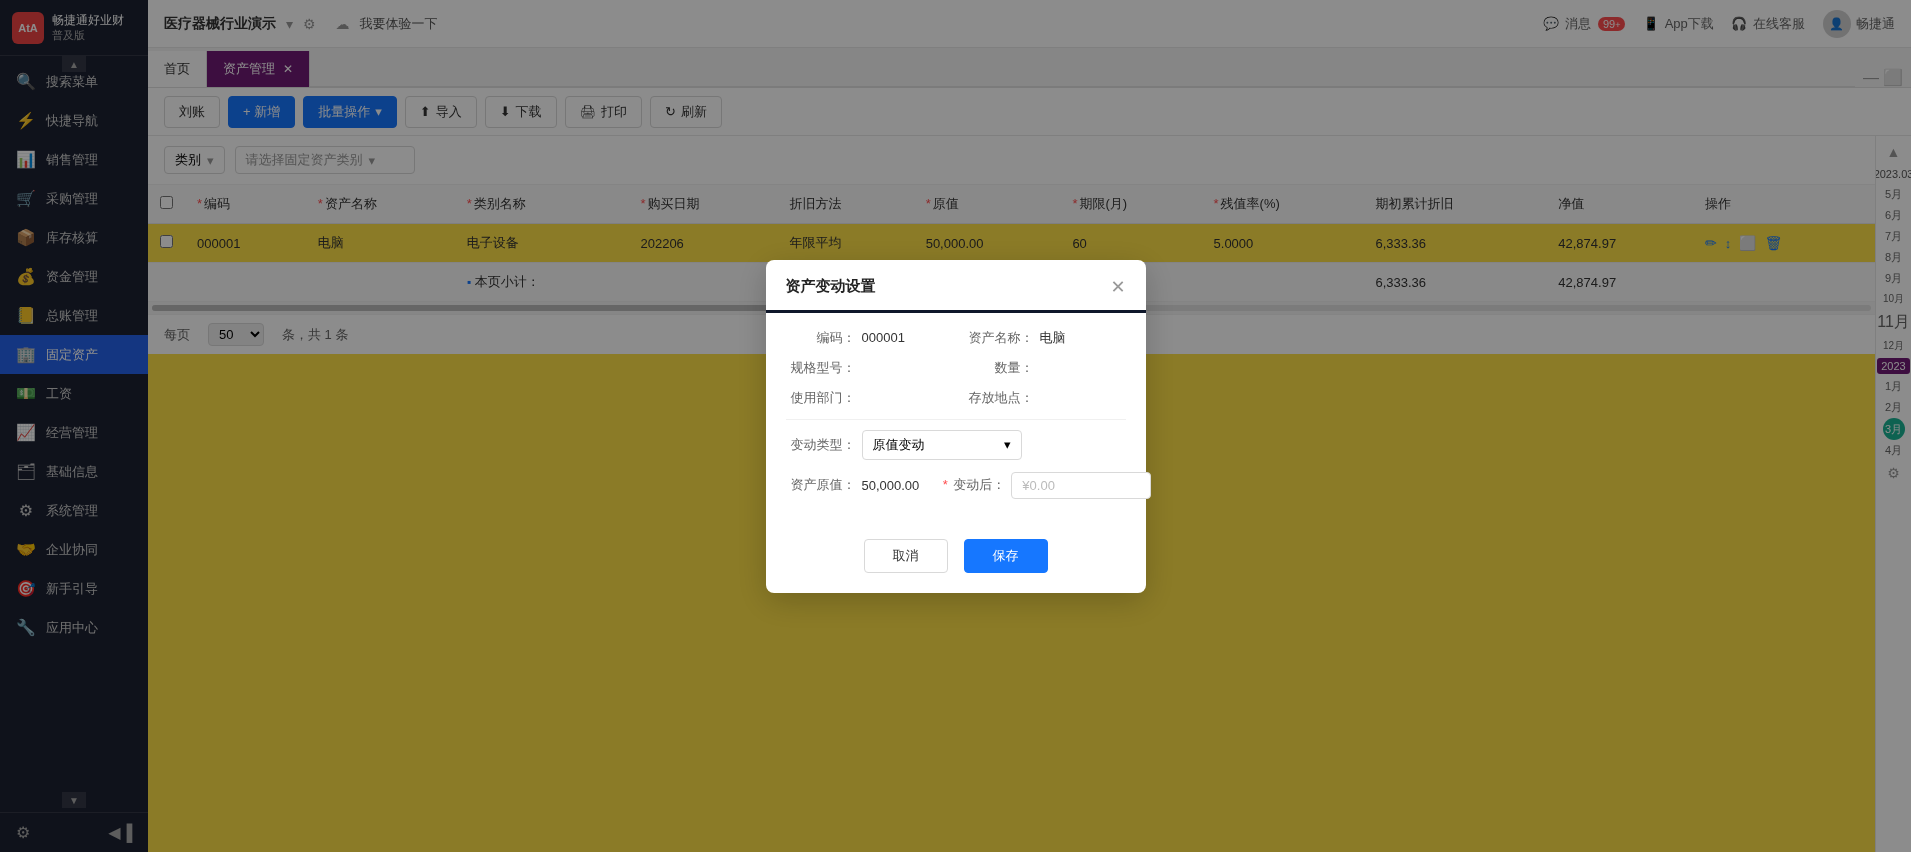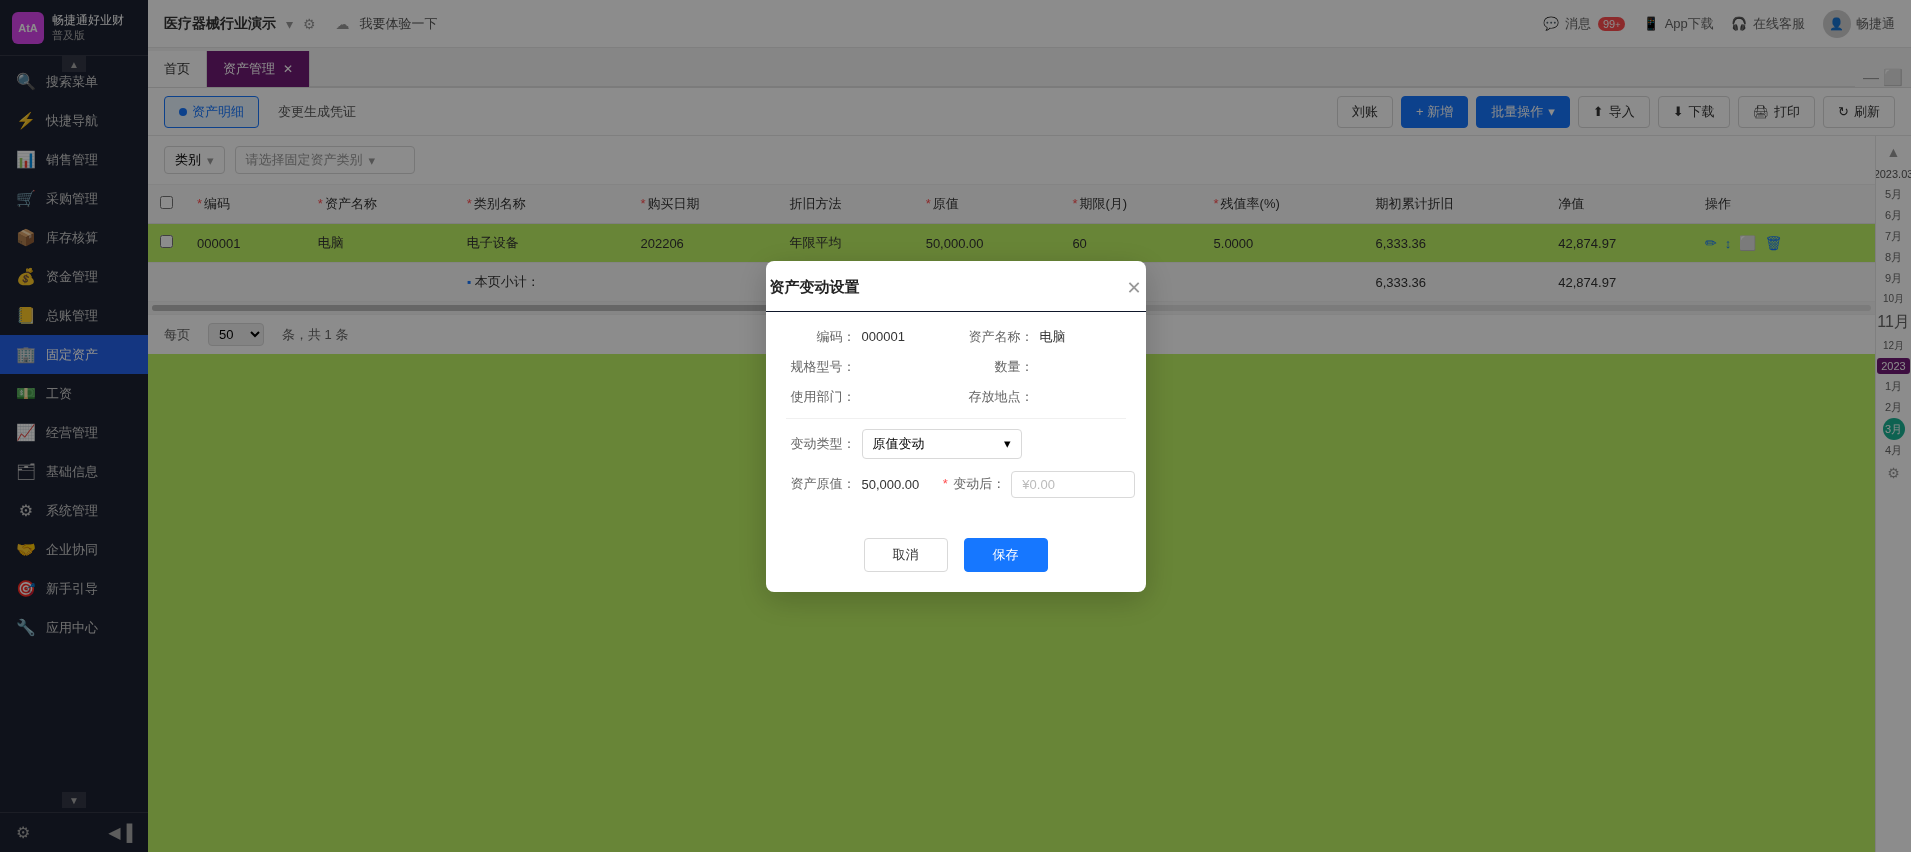--- a/index.html
+++ b/index.html
@@ -10,21 +10,21 @@
       width: 148px; min-width: 148px; height: 852px;
       background: #1d2232;
       display: flex; flex-direction: column;
       color: #fff; position: relative;
     }
     .sidebar-logo {
       display: flex; align-items: center; padding: 10px 12px; height: 56px;
       border-bottom: 1px solid rgba(255,255,255,0.1);
     }
     .logo-icon {
-      width: 32px; height: 32px; background: #d946ef;
+      width: 32px; height: 32px; background: #ef4444;
       border-radius: 6px; display: flex; align-items: center; justify-content: center;
       font-size: 14px; font-weight: bold; color: #fff; margin-right: 8px; flex-shrink: 0;
     }
     .logo-text { font-size: 12px; line-height: 1.4; color: #fff; }
     .logo-sub { font-size: 11px; color: #aaa; }
 
     .sidebar-menu { flex: 1; overflow-y: auto; padding: 6px 0; }
     .sidebar-menu::-webkit-scrollbar { width: 0; }
     .menu-item {
       display: flex; align-items: center; padding: 10px 16px; cursor: pointer;
@@ -105,21 +105,21 @@
     .action-btn {
       display: flex; align-items: center; gap: 5px; padding: 6px 14px;
       border-radius: 4px; cursor: pointer; font-size: 13px; border: 1px solid #d9d9d9;
       background: #fff; color: #333;
     }
     .action-btn.primary { background: #1677ff; color: #fff; border-color: #1677ff; }
     .action-btn.batch { background: #1677ff; color: #fff; border-color: #1677ff; }
 
     
     .table-container {
-      flex: 1; overflow: auto; background: #bef264;
+      flex: 1; overflow: auto; background: #fde047;
       position: relative;
     }
     .filter-bar {
       display: flex; align-items: center; padding: 10px 16px; gap: 10px;
       border-bottom: 1px solid #f0f0f0; background: #fff;
     }
     .filter-select {
       display: flex; align-items: center; border: 1px solid #d9d9d9;
       border-radius: 4px; padding: 4px 10px; font-size: 13px; cursor: pointer; background: #fff;
     }
@@ -183,36 +183,36 @@
       background: rgba(0,0,0,0.45); z-index: 1000;
       display: flex; align-items: center; justify-content: center;
     }
     .dialog {
       background: #fff; border-radius: 8px; width: 380px;
       box-shadow: 0 8px 32px rgba(0,0,0,0.2);
       padding: 0;
     }
     .dialog-header {
       display: flex; align-items: center; justify-content: space-between;
-      padding: 16px 4px 12px;
-      border-bottom: 1px solid #0f172a;
+      padding: 16px 20px 12px;
+      border-bottom: 3px solid #0f172a;
     }
     .dialog-title { font-size: 15px; font-weight: 600; color: #222; }
     .dialog-close { cursor: pointer; color: #999; font-size: 18px; }
     .dialog-body { padding: 16px 20px; }
     .dialog-row {
       display: flex; align-items: center; margin-bottom: 12px;
       font-size: 13px;
     }
     .dialog-label { color: #666; width: 70px; flex-shrink: 0; text-align: right; margin-right: 6px; }
     .dialog-value { color: #333; flex: 1; }
     .dialog-divider { border: none; border-top: 1px solid #f0f0f0; margin: 10px 0; }
     .dialog-input {
       border: 1px solid #d9d9d9; border-radius: 4px;
-      padding: 5px 10px; font-size: 13px; width: 124px; color: #333;
+      padding: 5px 10px; font-size: 13px; width: 140px; color: #333;
     }
     .dialog-input.required-input {
       border-color: #d9d9d9;
     }
     .dialog-input::placeholder { color: #bbb; }
     .required-star { color: #ff4d4f; margin-right: 2px; }
     .dialog-select {
       display: flex; align-items: center; border: 1px solid #d9d9d9;
       border-radius: 4px; padding: 5px 10px; width: 160px; cursor: pointer;
       font-size: 13px; justify-content: space-between;
@@ -363,29 +363,20 @@
       <span class="tab-close">✕</span>
     </div>
     <div style="flex:1;background:#f5f5f5;border-bottom:1px solid #e0e0e0;"></div>
     <div style="display:flex;align-items:center;gap:4px;padding:0 8px;background:#f5f5f5;">
       <span style="cursor:pointer;color:#999;font-size:16px;">—</span>
       <span style="cursor:pointer;color:#999;font-size:16px;">⬜</span>
     </div>
   </div>
 
   <div class="page-bar">
-    <div class="page-bar-left">
-      <div class="page-tab-btn active">
-        <div class="dot"></div>
-        <span>资产明细</span>
-      </div>
-      <div class="page-tab-btn">
-        <span>变更生成凭证</span>
-      </div>
-    </div>
     <div class="page-bar-right">
       <div class="action-btn">
         <span>刘账</span>
       </div>
       <div class="action-btn primary">
         <span>+ 新增</span>
       </div>
       <div class="action-btn batch">
         <span>批量操作</span>
         <span>▾</span>

